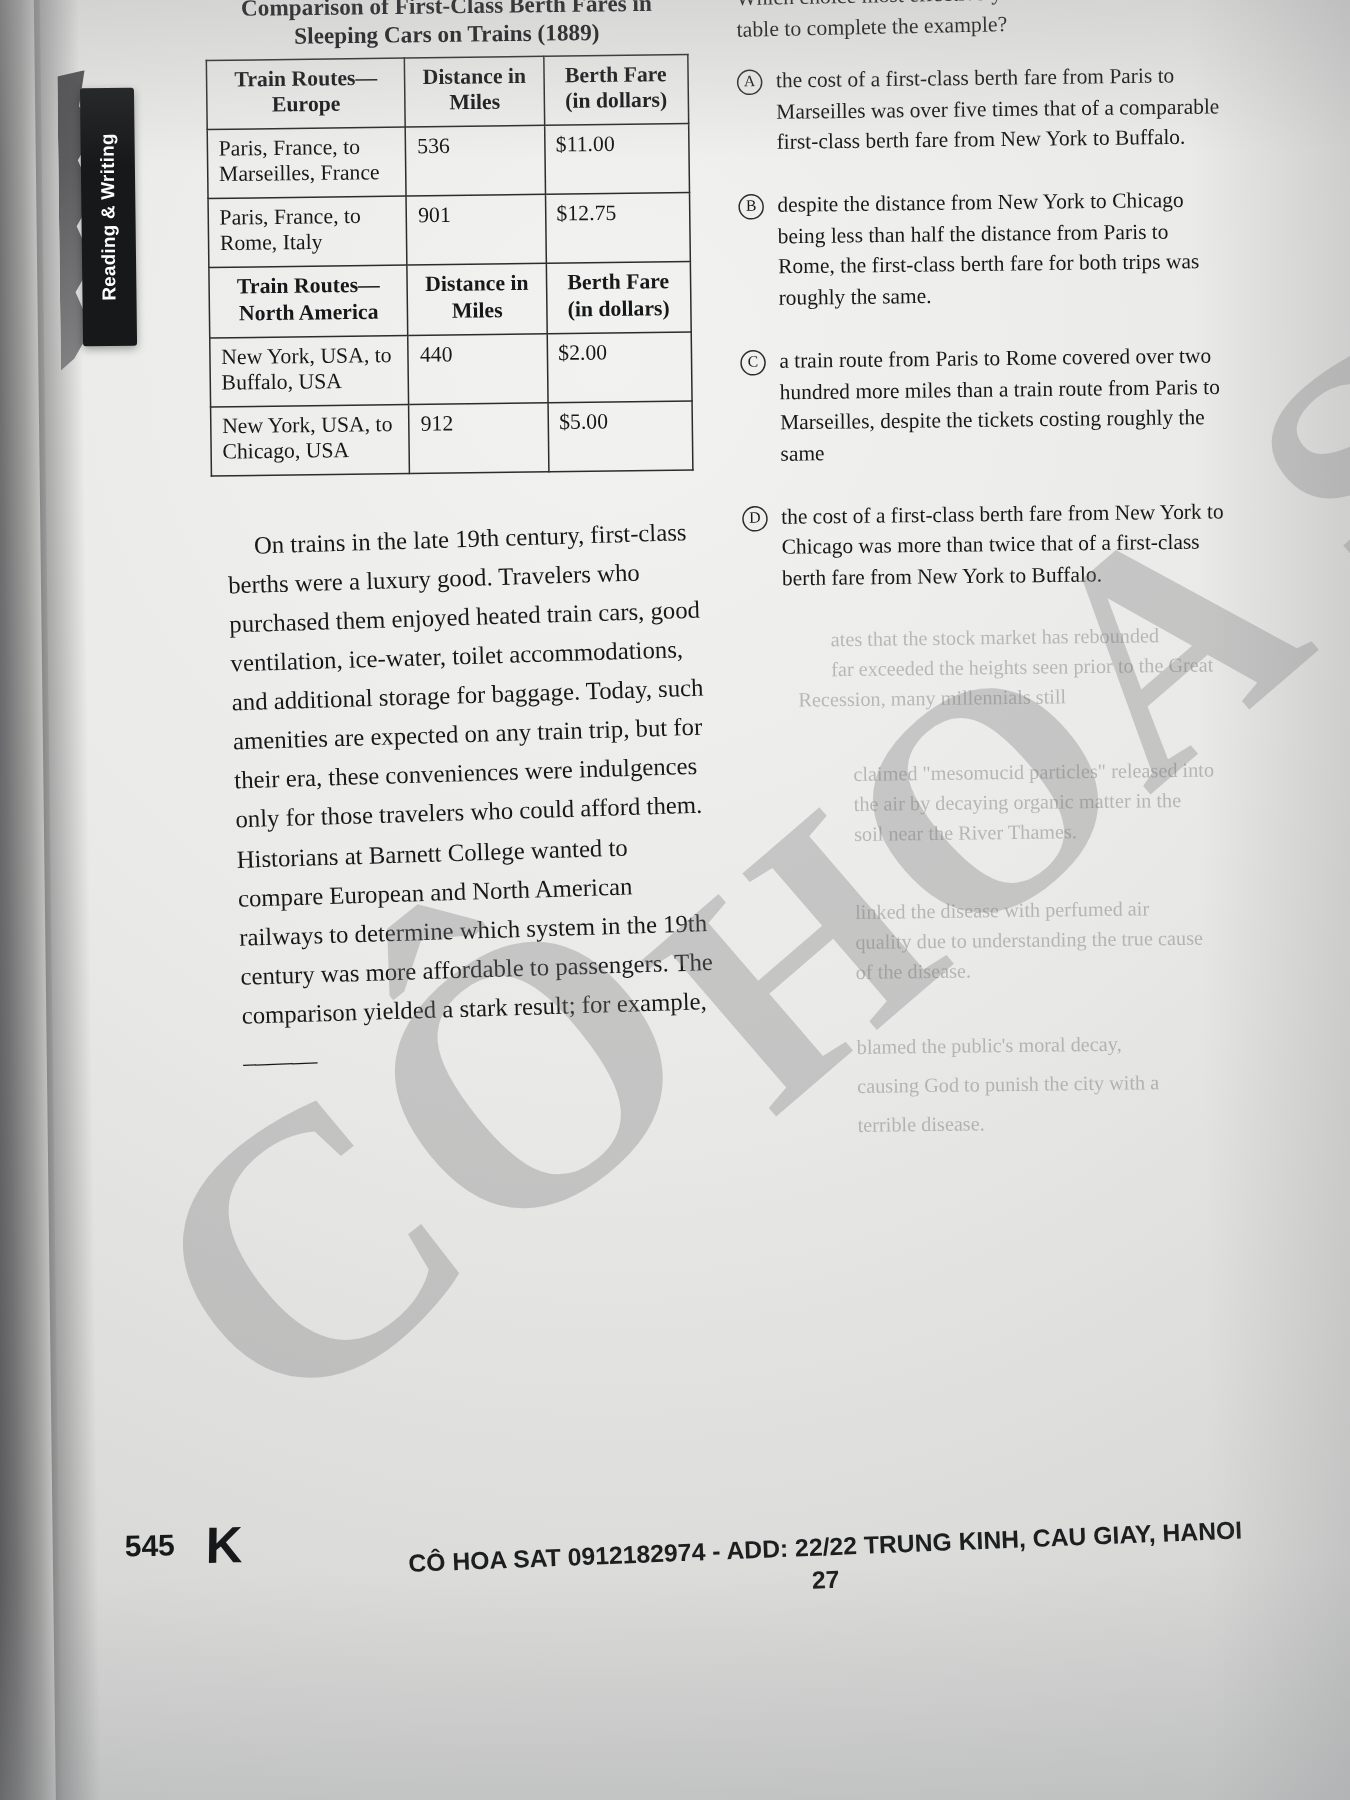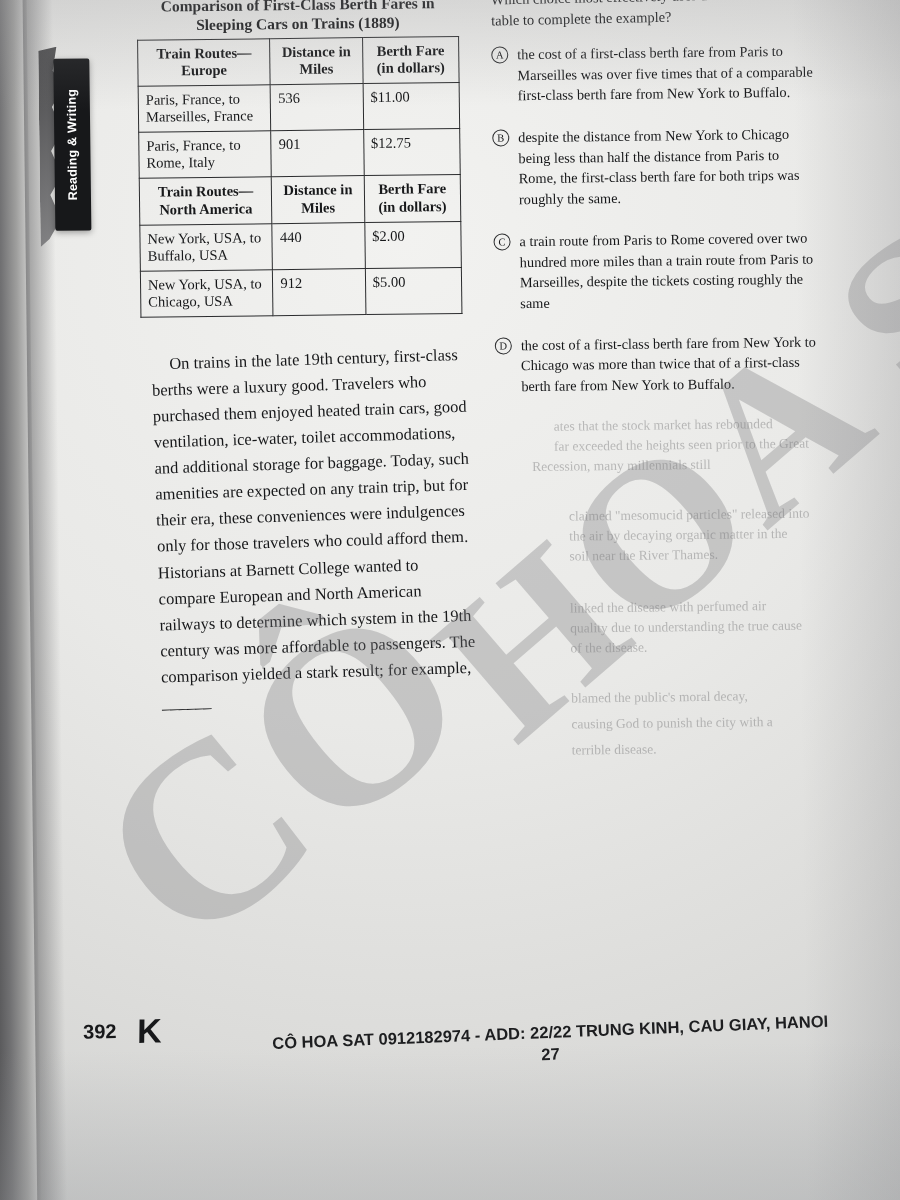--- a/index.html
+++ b/index.html
@@ -356,21 +356,21 @@
       <div class="ghost" style="left:72px; top:700px; width:290px;">blamed the public's moral decay,</div>
       <div class="ghost" style="left:72px; top:726px; width:290px;">causing God to punish the city with a</div>
       <div class="ghost" style="left:72px; top:752px; width:290px;">terrible disease.</div>
     </div>
 
     <div id="watermark">
       <div class="wm" id="wm1">CÔ</div>
       <div class="wm" id="wm2">HOA SAT</div>
     </div>
 
-    <div id="page-num">392</div>
+    <div id="page-num">545</div>
     <div id="logo-k">K</div>
     <div id="footer-stamp">CÔ HOA SAT 0912182974 - ADD: 22/22 TRUNG KINH, CAU GIAY, HANOI</div>
     <div id="bottom-num">27</div>
 
     <div id="shade-top"></div>
     <div id="shade-right"></div>
     <div id="shade-bottom"></div>
   </div>
 </div>
 

